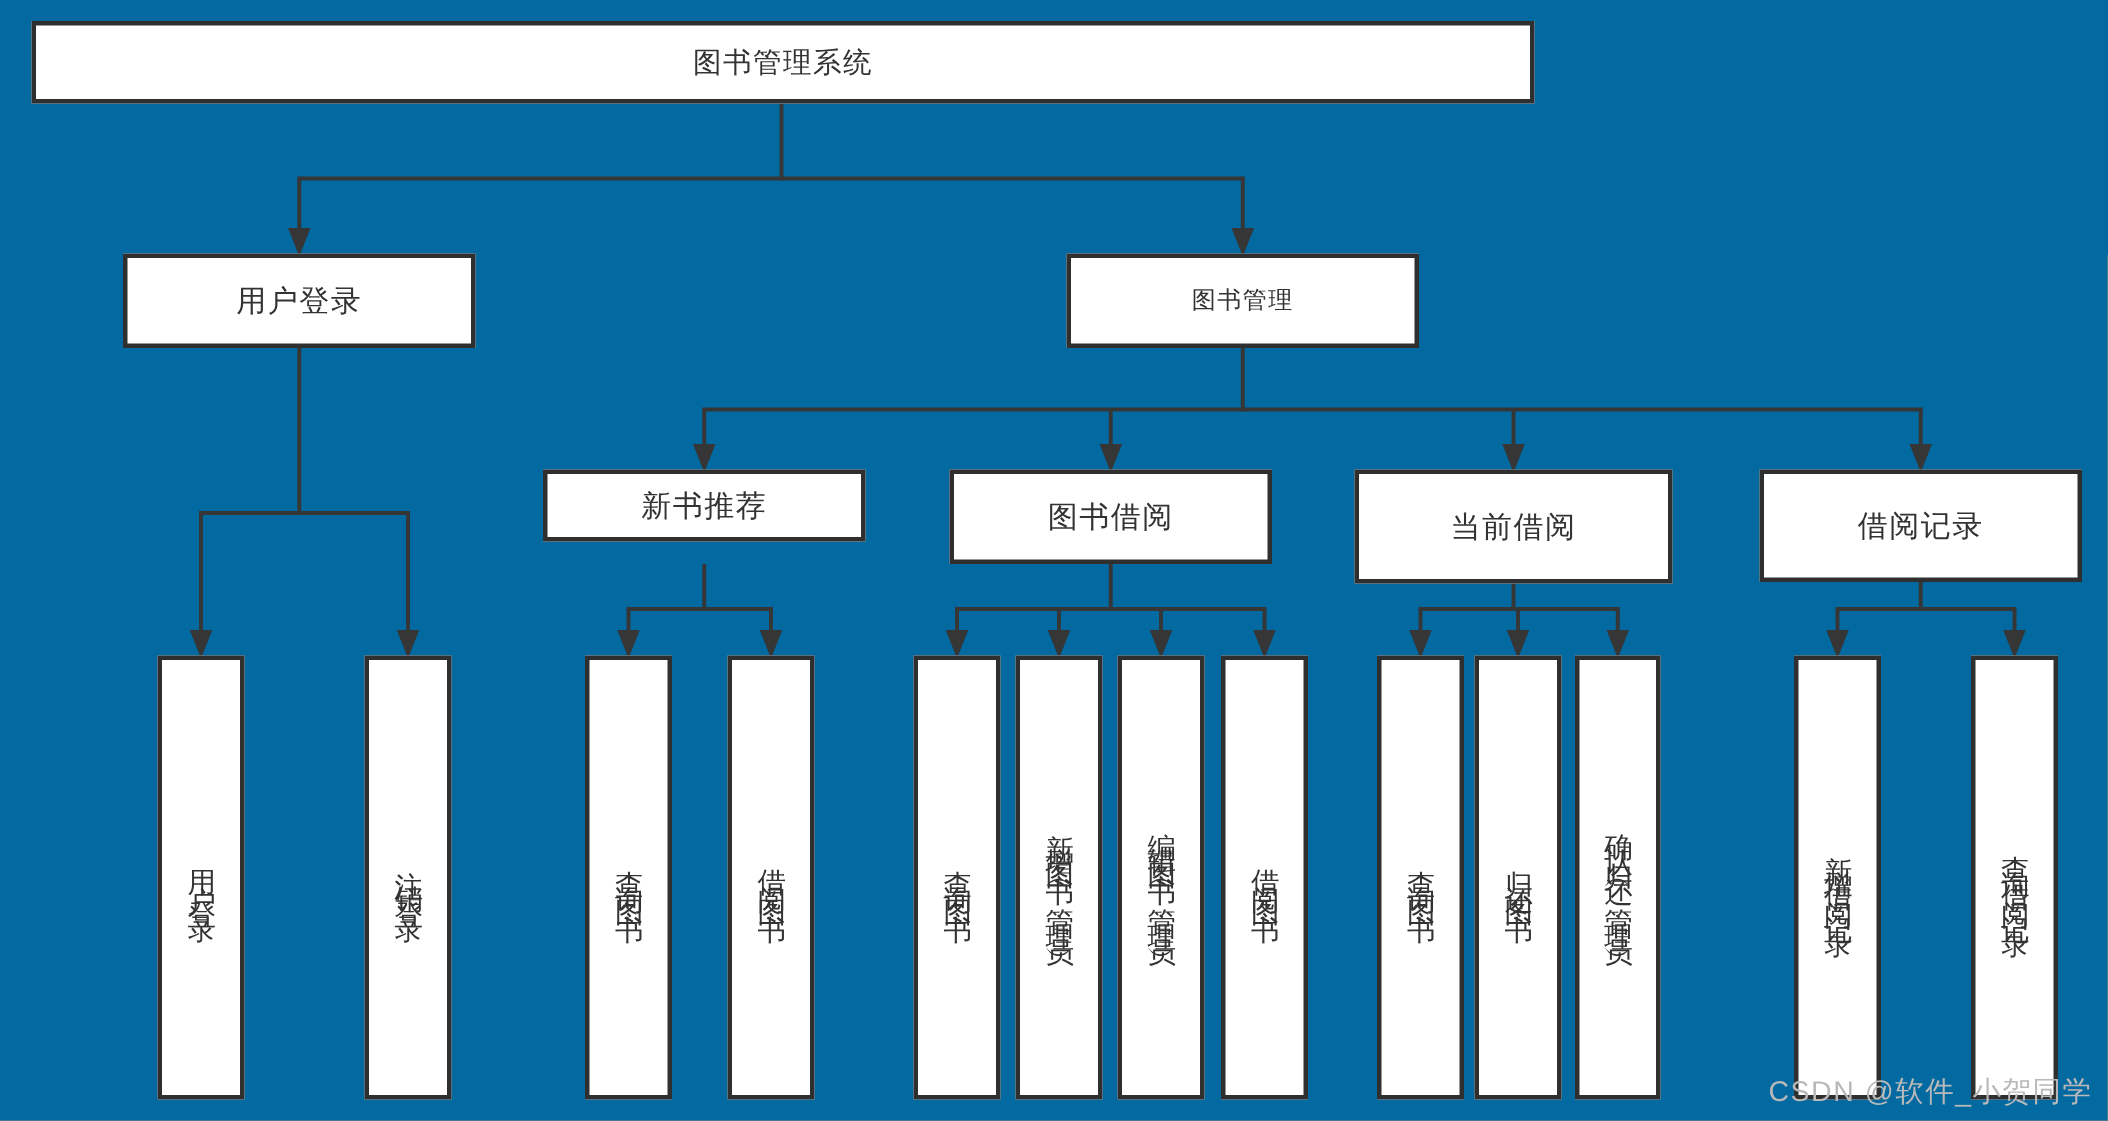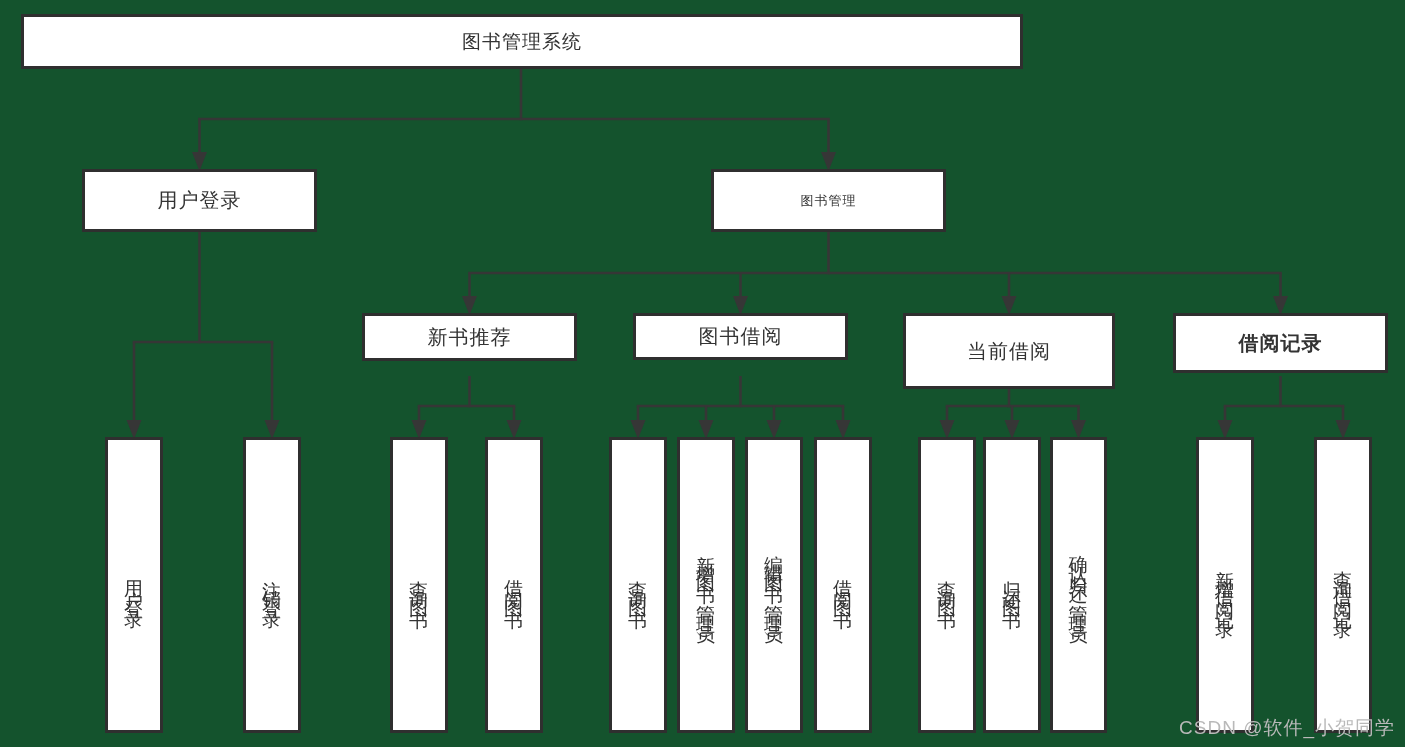--- a/index.html
+++ b/index.html
@@ -1,20 +1,20 @@
 <!DOCTYPE html>
 <html><head>
 <meta charset="utf-8">
 <style>
   html,body { margin:0; padding:0; background:#888; }
   .canvas {
     position: relative;
     width: 1405px;
     height: 747px;
-    background: #14532d;
+    background: #0369a1;
     overflow: hidden;
     font-family: "Liberation Sans", "DejaVu Sans", sans-serif;
   }
   #edge-layer {
     position: absolute;
     left: 0; top: 0;
     width: 1405px; height: 747px;
     pointer-events: none;
   }
   .node {
@@ -107,32 +107,32 @@
       <polygon points="1335.5,420 1350.5,420 1343,439" fill="#363636"></polygon>
     </svg>
   <div id="node-layer">
       <div class="node h" style="left: 21px; top: 14px; width: 1002px; height: 55px; border-color: rgb(47, 47, 47);">
         <span style="font-size: 19px; color: rgb(51, 51, 51);">图书管理系统</span>
       </div>
       <div class="node h" style="left: 82px; top: 169px; width: 235px; height: 63px; border-color: rgb(47, 47, 47);">
         <span style="font-size: 20px; color: rgb(51, 51, 51);">用户登录</span>
       </div>
       <div class="node h" style="left: 711px; top: 169px; width: 235px; height: 63px; border-color: rgb(47, 47, 47);">
-        <span style="font-size: 13px; color: rgb(51, 51, 51);">图书管理</span>
+        <span style="font-size: 16px; color: rgb(51, 51, 51);">图书管理</span>
       </div>
       <div class="node h" style="left: 362px; top: 313px; width: 215px; height: 48px; border-color: rgb(47, 47, 47);">
         <span style="font-size: 20px; color: rgb(51, 51, 51);">新书推荐</span>
       </div>
-      <div class="node h" style="left: 633px; top: 313px; width: 215px; height: 47px; border-color: rgb(47, 47, 47);">
+      <div class="node h" style="left: 633px; top: 313px; width: 215px; height: 63px; border-color: rgb(47, 47, 47);">
         <span style="font-size: 20px; color: rgb(51, 51, 51);">图书借阅</span>
       </div>
       <div class="node h" style="left: 903px; top: 313px; width: 212px; height: 76px; border-color: rgb(47, 47, 47);">
         <span style="font-size: 20px; color: rgb(51, 51, 51);">当前借阅</span>
       </div>
-      <div class="node h" style="left: 1173px; top: 313px; width: 215px; height: 60px; border-color: rgb(47, 47, 47); font-weight: bold;">
+      <div class="node h" style="left: 1173px; top: 313px; width: 215px; height: 75px; border-color: rgb(47, 47, 47);">
         <span style="font-size: 20px; color: rgb(51, 51, 51);">借阅记录</span>
       </div>
       <div class="node v" style="left: 105px; top: 437px; width: 58px; height: 296px; border-color: rgb(47, 47, 47);">
         <span style="font-size: 19px; color: rgb(51, 51, 51);">用户登录</span>
       </div>
       <div class="node v" style="left: 243px; top: 437px; width: 58px; height: 296px; border-color: rgb(47, 47, 47);">
         <span style="font-size: 19px; color: rgb(51, 51, 51);">注销登录</span>
       </div>
       <div class="node v" style="left: 390px; top: 437px; width: 58px; height: 296px; border-color: rgb(47, 47, 47);">
         <span style="font-size: 19px; color: rgb(51, 51, 51);">查询图书</span>

